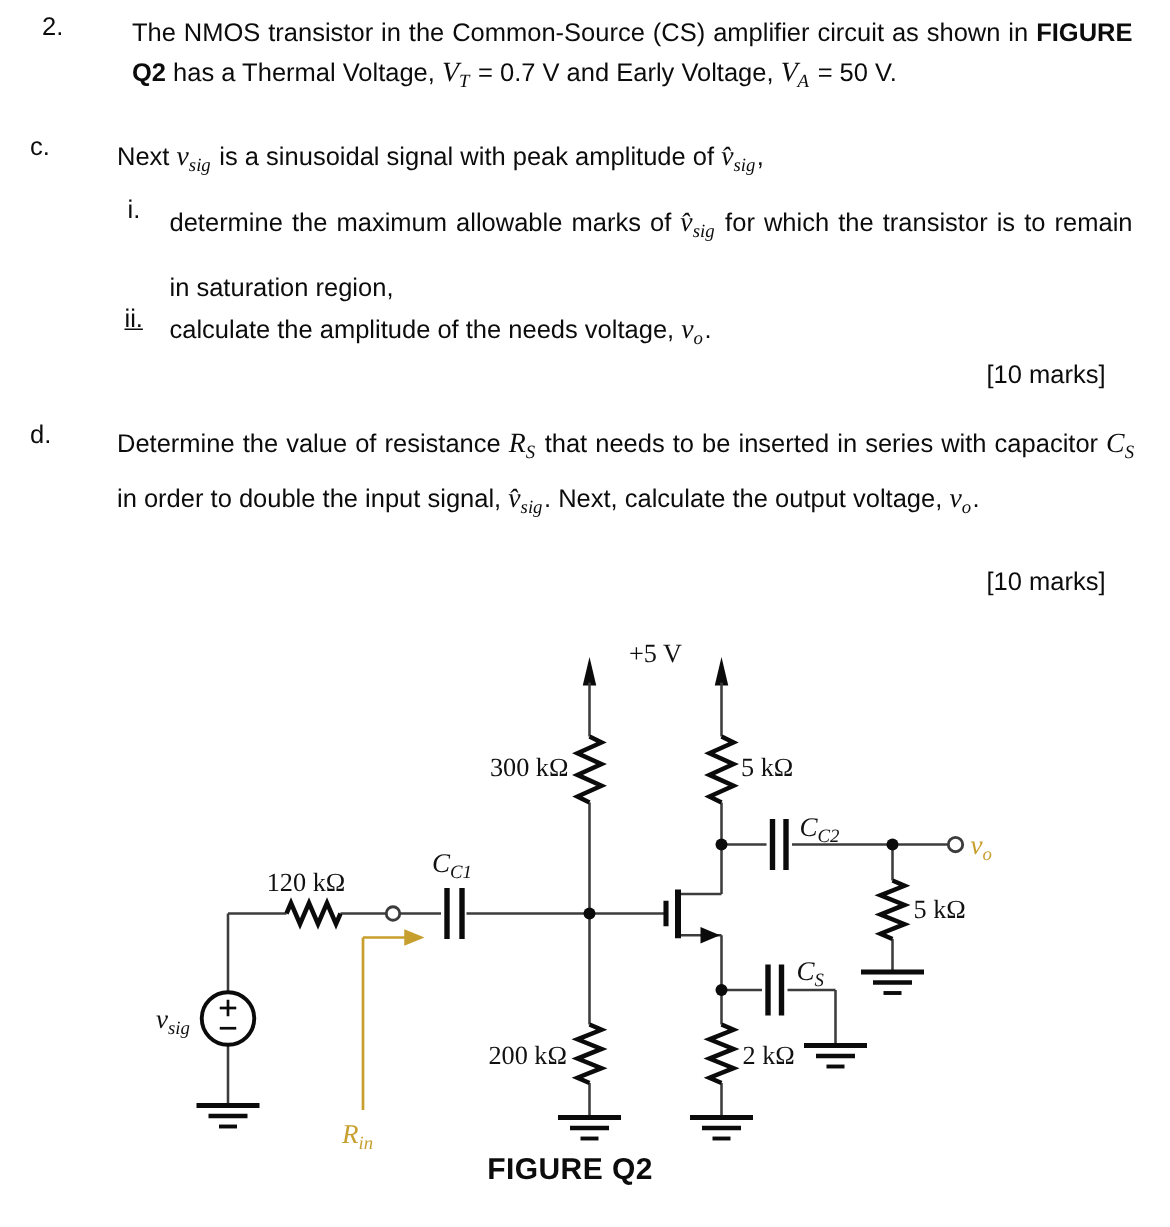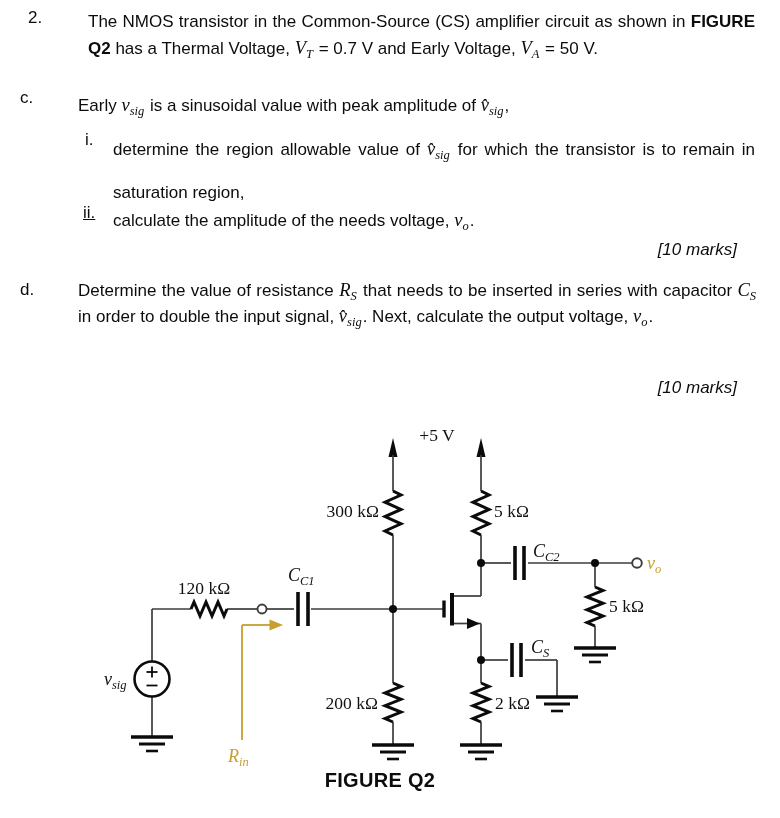--- a/index.html
+++ b/index.html
@@ -8,22 +8,22 @@
     font-family:"Liberation Sans",sans-serif;font-size:17px;color:#0c0c0c;
     overflow:hidden;
   }
   .qrow{position:absolute;display:flex;}
   .num{flex:0 0 auto;}
   .txt{flex:1 1 auto;text-align:justify;}
   #q2{top:8px;left:28px;width:727px;}   #q2 .num{width:60px;}  #q2 .txt{line-height:27px;}
   #partc{top:88px;left:20px;width:737px;} #partc .num{width:58px;} #partc .txt{line-height:34px;}
   #ci{top:130px;left:85px;width:670px;}  #ci .num{width:28px;}  #ci .txt{line-height:38px;}
   #cii{top:203px;left:83px;width:672px;} #cii .num{width:30px;text-decoration:underline;} #cii .txt{line-height:34px;}
-  #partd{top:280px;left:20px;width:737px;} #partd .num{width:58px;} #partd .txt{line-height:20px;}
-  .marks{position:absolute;left:0;width:737px;text-align:right;font-style:italic;}
+  #partd{top:280px;left:20px;width:737px;} #partd .num{width:58px;} #partd .txt{line-height:31px;}
+  .marks{position:absolute;left:0;width:737px;text-align:right;}
   #marks-c{top:240px;}
   #marks-d{top:378px;}
   .sg-p{}
   .sg-b{font-weight:700;}
   .sg-m{font-family:"Liberation Serif",serif;font-style:italic;font-size:18.5px;}
   .sg-ms{font-family:"Liberation Serif",serif;font-style:italic;font-size:12.5px;vertical-align:-4px;margin-right:1px;}
   #circuit{position:absolute;top:413px;left:0;}
   #figcaption{position:absolute;top:769px;left:280px;width:200px;text-align:center;
     font-weight:700;font-size:20px;letter-spacing:0.3px;}
   
@@ -43,26 +43,26 @@
 </head>
 <body>
 
 <div class="qrow" id="q2">
   <div class="num">2.</div>
   <div class="txt"><span class="sg-p">The NMOS transistor in the Common-Source (CS) amplifier circuit as shown in </span><span class="sg-b">FIGURE Q2</span><span class="sg-p"> has a Thermal Voltage, </span><span class="sg-m">V</span><span class="sg-ms">T</span><span class="sg-p"> = 0.7 V and Early Voltage, </span><span class="sg-m">V</span><span class="sg-ms">A</span><span class="sg-p"> = 50 V.</span></div>
 </div>
 
 <div class="qrow" id="partc">
   <div class="num">c.</div>
-  <div class="txt"><span class="sg-p">Early </span><span class="sg-m">v</span><span class="sg-ms">sig</span><span class="sg-p"> is a sinusoidal value with peak amplitude of </span><span class="sg-m">v̂</span><span class="sg-ms">sig</span><span class="sg-p">,</span></div>
+  <div class="txt"><span class="sg-p">Next </span><span class="sg-m">v</span><span class="sg-ms">sig</span><span class="sg-p"> is a sinusoidal signal with peak amplitude of </span><span class="sg-m">v̂</span><span class="sg-ms">sig</span><span class="sg-p">,</span></div>
 </div>
 
 <div class="qrow" id="ci">
   <div class="num">i.</div>
-  <div class="txt"><span class="sg-p">determine the region allowable value of </span><span class="sg-m">v̂</span><span class="sg-ms">sig</span><span class="sg-p"> for which the transistor is to remain in saturation region,</span></div>
+  <div class="txt"><span class="sg-p">determine the maximum allowable marks of </span><span class="sg-m">v̂</span><span class="sg-ms">sig</span><span class="sg-p"> for which the transistor is to remain in saturation region,</span></div>
 </div>
 
 <div class="qrow" id="cii">
   <div class="num">ii.</div>
   <div class="txt"><span class="sg-p">calculate the amplitude of the needs voltage, </span><span class="sg-m">v</span><span class="sg-ms">o</span><span class="sg-p">.</span></div>
 </div>
 
 <div class="marks" id="marks-c">[10 marks]</div>
 
 <div class="qrow" id="partd">

